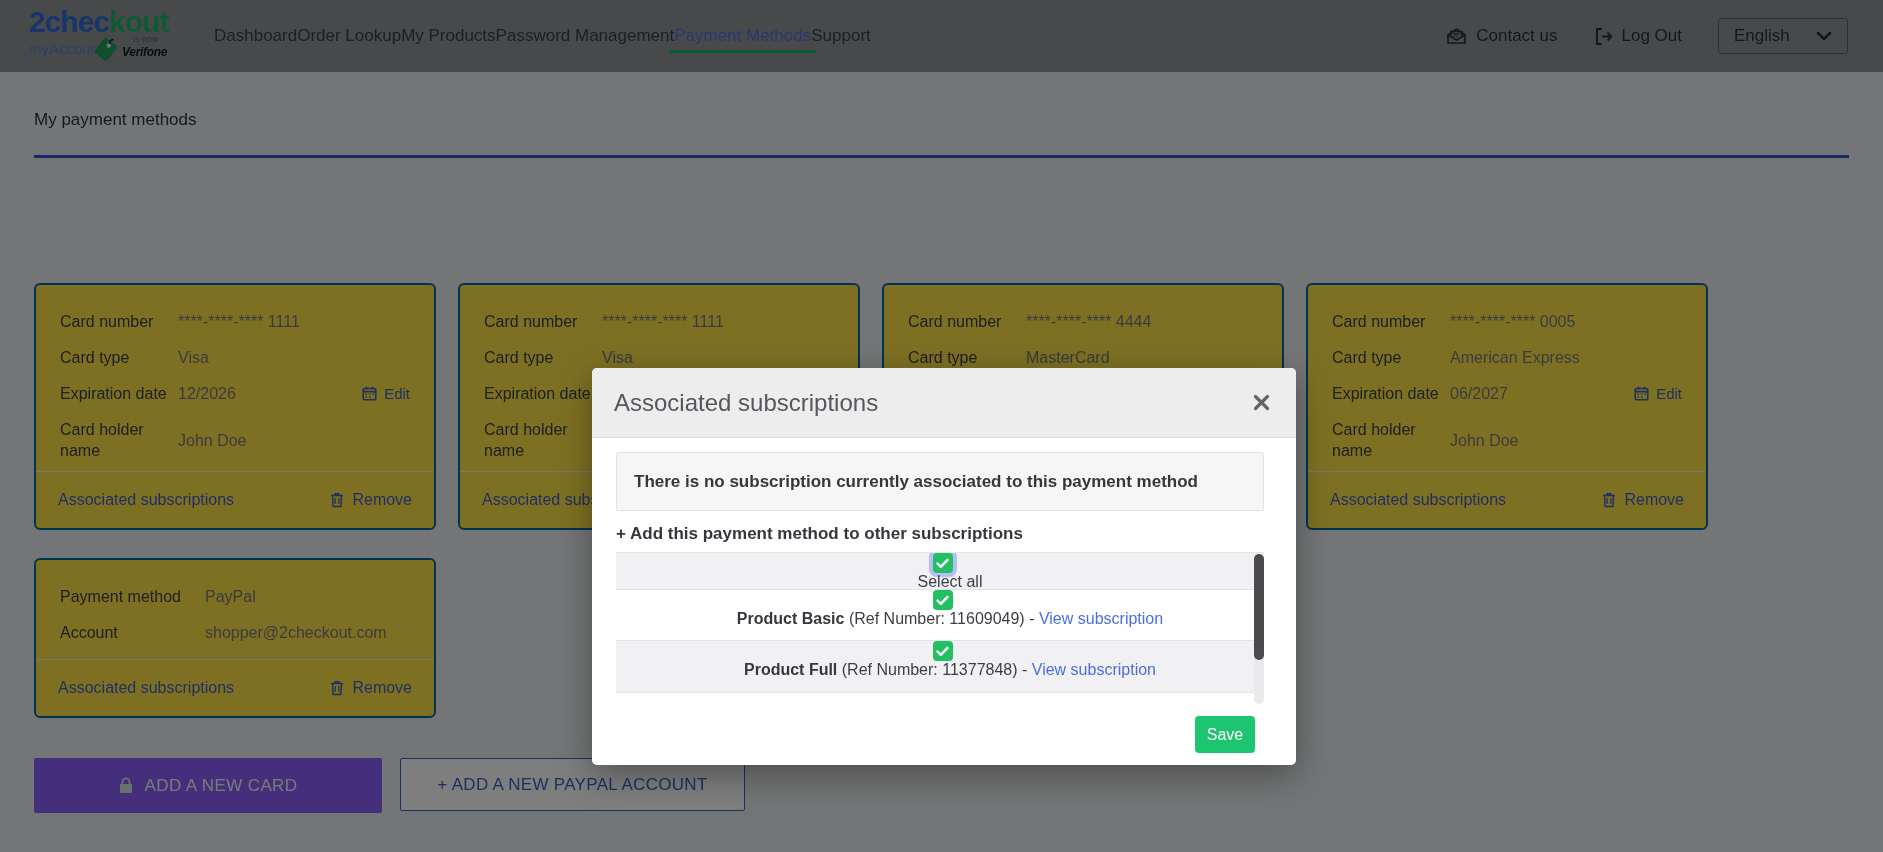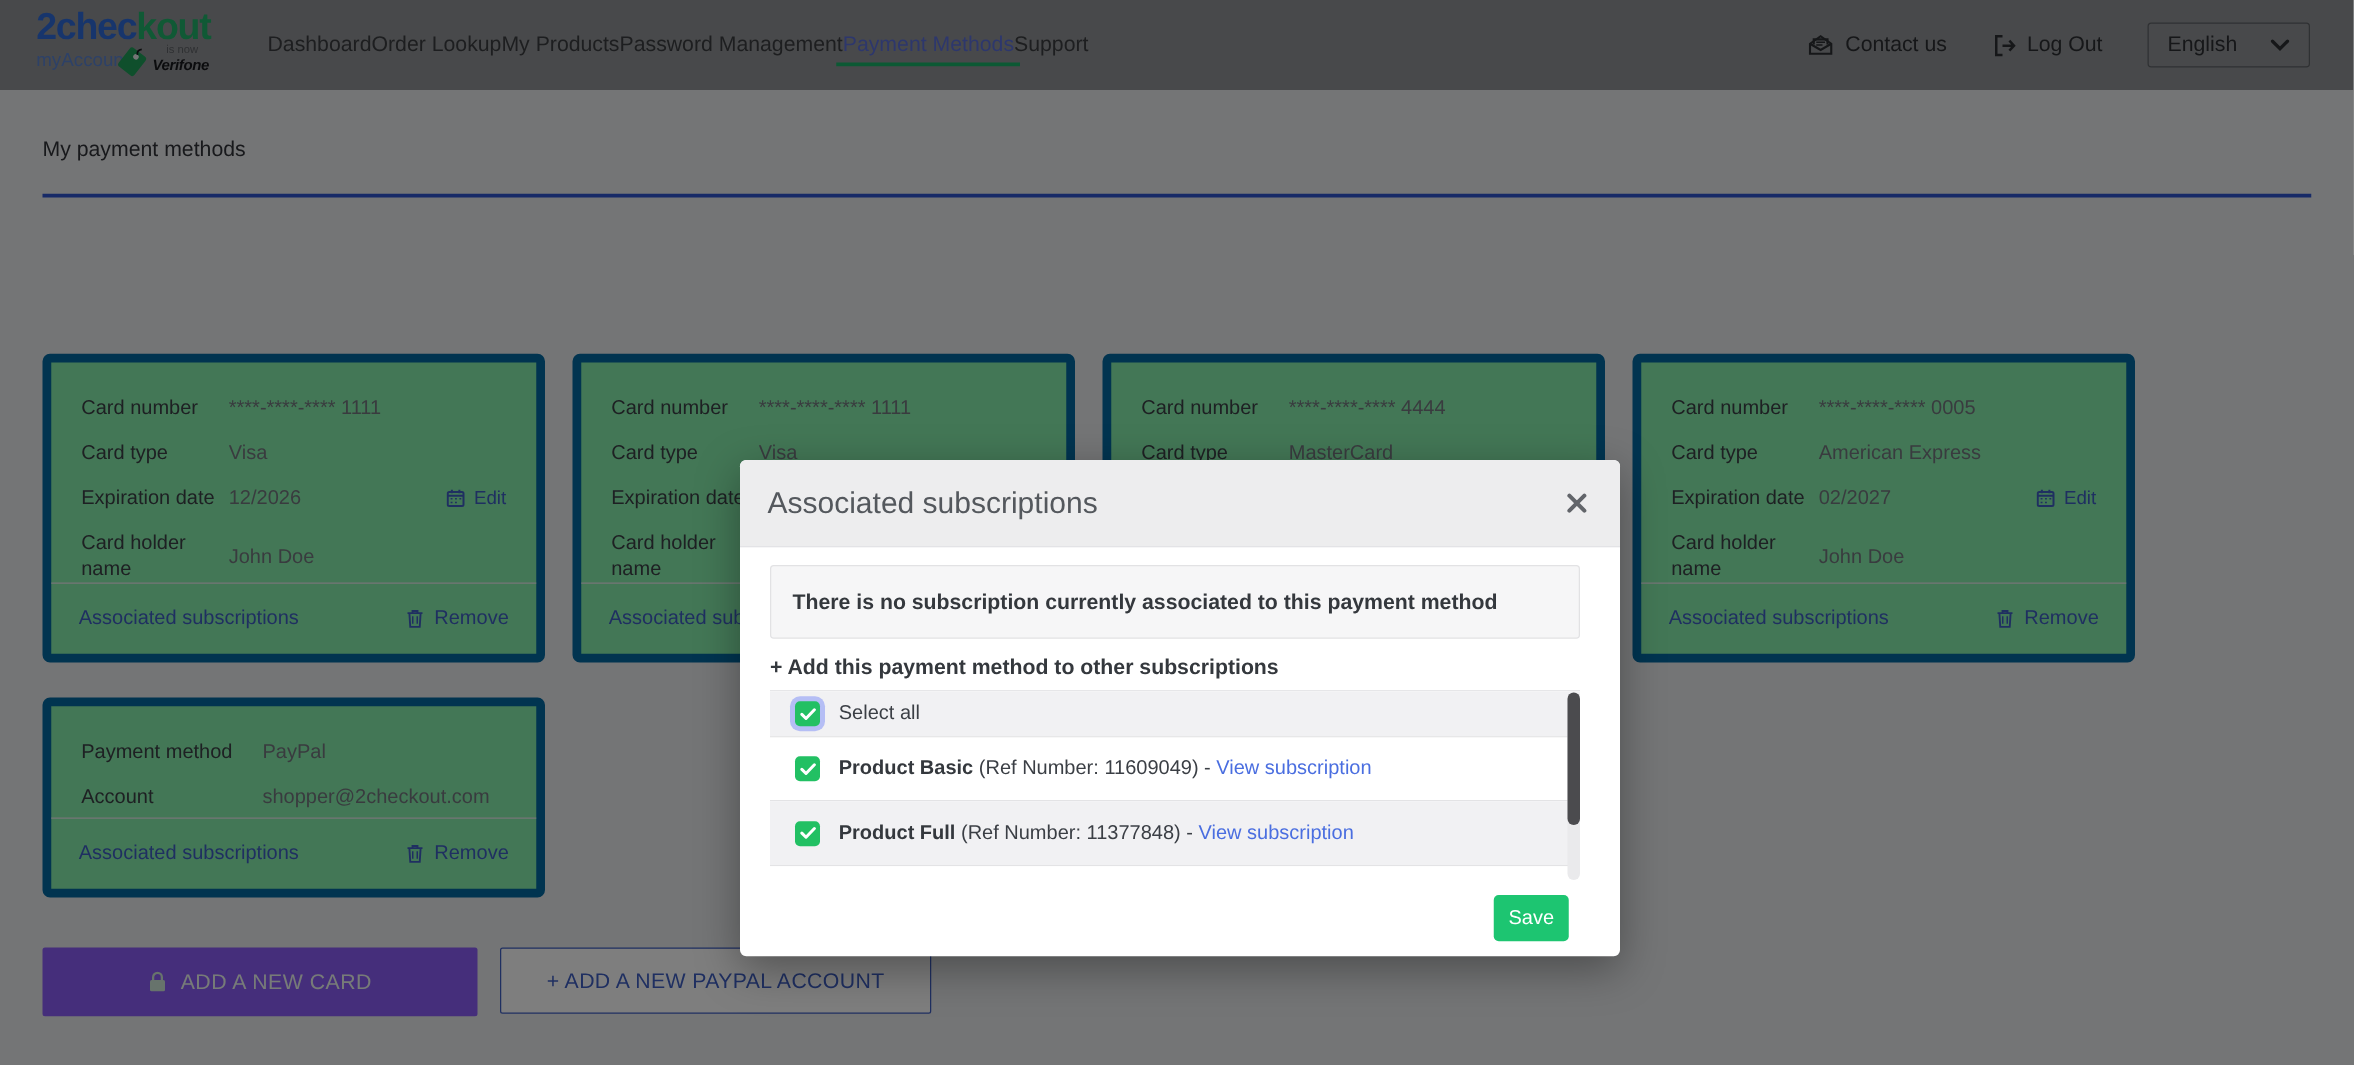--- a/index.html
+++ b/index.html
@@ -26,21 +26,21 @@
   .lang-box { width:130px; height:36px; border:1px solid #5f6267; border-radius:3px; display:flex; align-items:center; justify-content:space-between; padding:0 15px; font-size:17px; color:#2d2f33; cursor:pointer; }
 
   
   .pagewrap { position:absolute; left:34px; right:34px; top:68px; }
   .page-title { margin-top:42px; font-size:17px; font-weight:400; color:#303338; }
   .blue-rule { height:3px; background:#2f55cf; margin-top:25px; }
   .intro { margin-top:33px; font-size:17px; color:#383b40; line-height:26px; }
   .intro a { color:#3f5fc2; text-decoration:none; }
 
   
-  .pcard { position:absolute; width:402px; background:#86efac; border:7px solid #0369a1; border-radius:6px; }
+  .pcard { position:absolute; width:402px; background:#fde047; border:2px solid #0369a1; border-radius:6px; }
   .pcard-rows { padding:26px 24px 0 24px; }
   .crow { display:flex; align-items:center; margin-bottom:15px; font-size:16px; line-height:21px; min-height:21px; }
   .crow .lbl { width:118px; flex:none; color:#3c4046; }
   .crow .lbl.wide { width:145px; }
   .crow .val { color:#73777e; }
   .editlink { margin-left:auto; display:flex; align-items:center; gap:7px; color:#3f5fc2; font-size:15px; text-decoration:none; cursor:pointer; }
   .cfoot { position:absolute; left:0; right:0; bottom:0; height:57px; border-top:1px solid #ececef; display:flex; align-items:center; justify-content:space-between; padding:0 22px; font-size:16px; }
   .cfoot a { color:#3f5fc2; text-decoration:none; cursor:pointer; display:flex; align-items:center; gap:8px; }
 
   
@@ -50,21 +50,21 @@
   
   .dim { position:absolute; inset:0; background:rgba(0,0,0,.5); z-index:40; }
   .modal { position:absolute; left:592px; top:368px; width:704px; height:397px; background:#fff; border-radius:5px; box-shadow:0 10px 35px rgba(0,0,0,.35); z-index:60; }
   .modal-head { height:70px; background:#ededee; border-bottom:1px solid #dcdcdf; border-radius:5px 5px 0 0; display:flex; align-items:center; justify-content:space-between; padding:0 22px; }
   .modal-title { font-size:24px; font-weight:400; color:#54585d; }
   .modal-close { background:none; border:none; cursor:pointer; line-height:0; padding:4px; }
   .modal-body { padding:14px 32px 0 24px; position:relative; }
   .msgbox { height:59px; background:#f6f6f7; border:1px solid #e2e2e4; border-radius:3px; display:flex; align-items:center; padding:0 17px; font-size:17px; font-weight:700; color:#34383d; }
   .addline { margin-top:14px; font-size:17px; font-weight:700; color:#34383d; line-height:17px; }
   .sublist { position:relative; margin-top:10px; height:153px; overflow:hidden; border-top:1px solid #e6e6e8; }
-  .srow { display:flex; align-items:center; padding-left:20px; border-bottom:1px solid #e3e3e5; background:#fff; font-size:16px; color:#3b3f45; }
+  .srow { display:flex; align-items:center; padding-left:20px; border-bottom:1px solid #e3e3e5; background:#fff; font-size:16px; color:#3b3f45;flex-direction:column; }
   .srow.gray { background:#f1f1f3; }
   .srow .name { font-weight:700; color:#34383d; }
   .srow a { color:#4a6ee0; text-decoration:none; cursor:pointer; }
   .cb { width:20px; height:20px; border-radius:4px; background:#22c063; flex:none; display:flex; align-items:center; justify-content:center; margin-right:15px; cursor:pointer; }
   .cb.focusring { box-shadow:0 0 0 4px rgba(132,148,246,.55); }
   .sb-track { position:absolute; top:1px; bottom:1px; right:0; width:10px; background:#eaeaec; border-radius:5px; }
   .sb-thumb { position:absolute; top:0; left:0; width:10px; height:106px; background:#4b4b4e; border-radius:5px; cursor:pointer; }
   .save-btn { position:absolute; right:41px; bottom:12px; width:60px; height:37px; background:#1dc571; border:none; border-radius:4px; color:#fff; font-size:16px; cursor:pointer; }
 
   svg { display:block; }
@@ -233,21 +233,21 @@
       <div class="crow">
           <span class="lbl">Card number</span>
           <span class="val">****-****-**** 0005</span>
         </div>
       <div class="crow">
           <span class="lbl">Card type</span>
           <span class="val">American Express</span>
         </div>
       <div class="crow">
         <span class="lbl">Expiration date</span>
-          <span class="val">02/2027</span>
+          <span class="val">06/2027</span>
         <a class="editlink">
           <span>
               <svg width="15" height="15" viewBox="0 0 15 15" fill="none" stroke="#3f5fc2" stroke-width="1.6">
                 <rect x="1.2" y="2.5" width="12.6" height="11.3" rx="1.2"></rect>
                 <path d="M1.2 5.6 H13.8 M4.5 0.8 V3.6 M10.5 0.8 V3.6"></path>
                 <path d="M3.5 8 H5 M7 8 H8.5 M10.5 8 H12 M3.5 11 H5 M7 11 H8.5" stroke-width="1.3"></path>
               </svg>
             </span>
           <span>Edit</span>
         </a>

